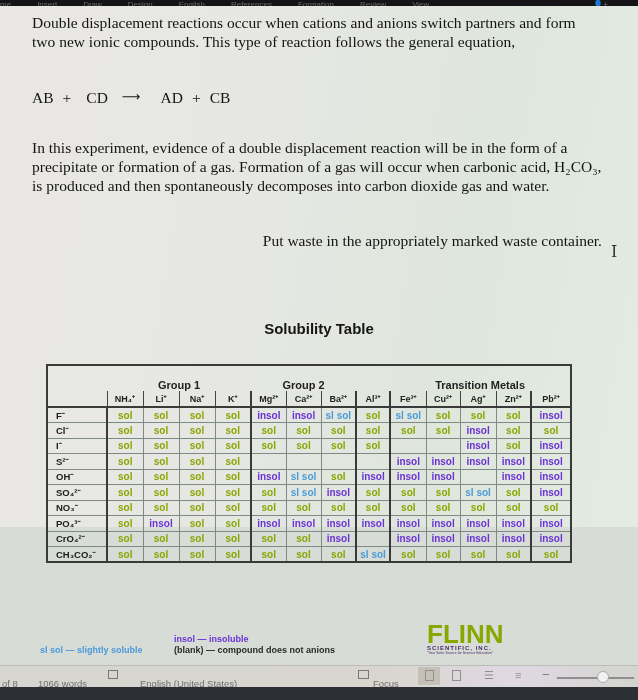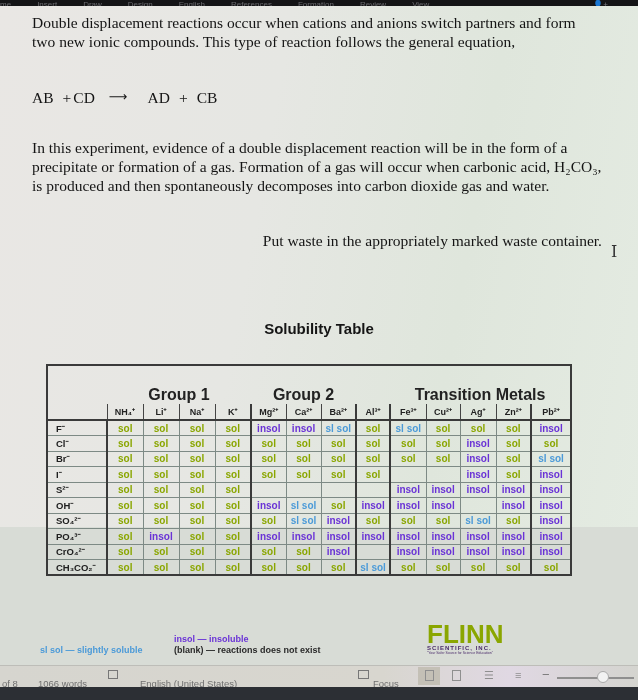--- a/index.html
+++ b/index.html
@@ -35,21 +35,21 @@
   table.sol {
     position: absolute; left: 46px; top: 364px; width: 524px;
     border-collapse: collapse; font-family: "Liberation Sans", sans-serif;
     font-weight: bold; font-size: 10px; table-layout: fixed;
     border: 2px solid #3a3a3a;
   }
   table.sol td, table.sol th {
     border: 1px solid #7d8a85; text-align: center; height: 15.5px; padding: 0;
     white-space: nowrap;
   }
-  table.sol th.grp { border: none; font-size: 16px; color: #222; height: 14px; padding-top: 20px; }
+  table.sol th.grp { border: none; font-size: 11px; color: #222; height: 14px; padding-top: 13px; }
   table.sol tr.ions th { font-size: 9px; color: #222; border-left: 1px solid #444; border-right: 1px solid #444; border-top: none; border-bottom: 2px solid #3a3a3a; height: 16px; }
   table.sol td.anion { text-align: left; padding-left: 8px; color: #202020; font-size: 9.5px; border-right: 2px solid #3a3a3a; }
   .c-sol { color: #8aa600; }
   .c-insol { color: #6a33d6; }
   .c-slsol { color: #4b9ad8; }
   .legend { position: absolute; font-family: "Liberation Sans", sans-serif; font-weight: bold; font-size: 9px; }
   .flinn { position: absolute; left: 427px; top: 624px; font-family: "Liberation Sans", sans-serif; }
   .flinn .big { font-size: 26px; font-weight: bold; color: #8aa600; letter-spacing: 0px; line-height: 21px; }
   .flinn .small { font-size: 6px; font-weight: bold; color: #4a2a6a; letter-spacing: 1px; }
   .flinn .tag { font-size: 3.5px; color: #4a2a6a; }
@@ -80,21 +80,21 @@
   <span>View</span>
   <span class="share">👤+</span>
 </div>
 
 <div class="page">
   <p class="para" style="top:7px;">Double displacement reactions occur when cations and anions switch partners and form two new ionic compounds.  This type of reaction follows the general equation,</p>
 
   <div class="equation">
     <span>AB</span>
     <span style="margin-left:9px">+</span>
-    <span style="margin-left:2px">CD</span>
+    <span style="margin-left:15px">CD</span>
     <span style="margin-left:14px;font-family:'DejaVu Sans',sans-serif;font-size:13px">⟶</span>
     <span style="margin-left:20px">AD</span>
     <span style="margin-left:9px">+</span>
     <span style="margin-left:9px">CB</span>
   </div>
 
   <p class="para" style="top:132px;">In this experiment, evidence of a double displacement reaction will be in the form of a precipitate or formation of a gas.  Formation of a gas will occur when carbonic acid, H₂CO₃, is produced and then spontaneously decomposes into carbon dioxide gas and water.</p>
   <p class="para" style="top:225px;text-align:right;">Put waste in the appropriately marked waste container.</p>
 
   <div class="cursor-ibeam">I</div>
@@ -171,36 +171,20 @@
         <td class="c-sol">sol</td>
         <td class="c-sol">sol</td>
         <td class="c-sol" style="border-left: 2px solid rgb(58, 58, 58);">sol</td>
         <td class="c-sol" style="border-left: 2px solid rgb(58, 58, 58);">sol</td>
         <td class="c-sol">sol</td>
         <td class="c-insol">insol</td>
         <td class="c-sol">sol</td>
         <td class="c-sol" style="border-left: 2px solid rgb(58, 58, 58);">sol</td>
       </tr>
       <tr>
-        <td class="anion">Br⁻</td>
-        <td class="c-sol">sol</td>
-        <td class="c-sol">sol</td>
-        <td class="c-sol">sol</td>
-        <td class="c-sol">sol</td>
-        <td class="c-sol" style="border-left: 2px solid rgb(58, 58, 58);">sol</td>
-        <td class="c-sol">sol</td>
-        <td class="c-sol">sol</td>
-        <td class="c-sol" style="border-left: 2px solid rgb(58, 58, 58);">sol</td>
-        <td class="c-sol" style="border-left: 2px solid rgb(58, 58, 58);">sol</td>
-        <td class="c-sol">sol</td>
-        <td class="c-insol">insol</td>
-        <td class="c-sol">sol</td>
-        <td class="c-slsol" style="border-left: 2px solid rgb(58, 58, 58);">sl sol</td>
-      </tr>
-      <tr>
         <td class="anion">I⁻</td>
         <td class="c-sol">sol</td>
         <td class="c-sol">sol</td>
         <td class="c-sol">sol</td>
         <td class="c-sol">sol</td>
         <td class="c-sol" style="border-left: 2px solid rgb(58, 58, 58);">sol</td>
         <td class="c-sol">sol</td>
         <td class="c-sol">sol</td>
         <td class="c-sol" style="border-left: 2px solid rgb(58, 58, 58);">sol</td>
         <td style="border-left: 2px solid rgb(58, 58, 58);"></td>
@@ -251,20 +235,36 @@
         <td class="c-slsol">sl sol</td>
         <td class="c-insol">insol</td>
         <td class="c-sol" style="border-left: 2px solid rgb(58, 58, 58);">sol</td>
         <td class="c-sol" style="border-left: 2px solid rgb(58, 58, 58);">sol</td>
         <td class="c-sol">sol</td>
         <td class="c-slsol">sl sol</td>
         <td class="c-sol">sol</td>
         <td class="c-insol" style="border-left: 2px solid rgb(58, 58, 58);">insol</td>
       </tr>
       <tr>
+        <td class="anion">NO₃⁻</td>
+        <td class="c-sol">sol</td>
+        <td class="c-sol">sol</td>
+        <td class="c-sol">sol</td>
+        <td class="c-sol">sol</td>
+        <td class="c-sol" style="border-left: 2px solid rgb(58, 58, 58);">sol</td>
+        <td class="c-sol">sol</td>
+        <td class="c-sol">sol</td>
+        <td class="c-sol" style="border-left: 2px solid rgb(58, 58, 58);">sol</td>
+        <td class="c-sol" style="border-left: 2px solid rgb(58, 58, 58);">sol</td>
+        <td class="c-sol">sol</td>
+        <td class="c-sol">sol</td>
+        <td class="c-sol">sol</td>
+        <td class="c-sol" style="border-left: 2px solid rgb(58, 58, 58);">sol</td>
+      </tr>
+      <tr>
         <td class="anion">PO₄³⁻</td>
         <td class="c-sol">sol</td>
         <td class="c-insol">insol</td>
         <td class="c-sol">sol</td>
         <td class="c-sol">sol</td>
         <td class="c-insol" style="border-left: 2px solid rgb(58, 58, 58);">insol</td>
         <td class="c-insol">insol</td>
         <td class="c-insol">insol</td>
         <td class="c-insol" style="border-left: 2px solid rgb(58, 58, 58);">insol</td>
         <td class="c-insol" style="border-left: 2px solid rgb(58, 58, 58);">insol</td>
@@ -304,21 +304,21 @@
         <td class="c-sol">sol</td>
         <td class="c-sol">sol</td>
         <td class="c-sol" style="border-left: 2px solid rgb(58, 58, 58);">sol</td>
       </tr>
     </tbody>
 </table>
 
 <div class="legend" style="left:40px;top:666px;"><span class="c-sol">sol — soluble</span></div>
 <div class="legend" style="left:40px;top:645px;"><span class="c-slsol">sl sol — slightly soluble</span></div>
 <div class="legend" style="left:174px;top:634px;"><span class="c-insol">insol — insoluble</span></div>
-<div class="legend" style="left:174px;top:645px;color:#2a2a2a;">(blank) — reactions does not exist</div>
+<div class="legend" style="left:174px;top:645px;color:#2a2a2a;">(blank) — compound does not anions</div>
 
 <div class="flinn">
   <div class="big">FLINN</div>
   <div class="small">SCIENTIFIC, INC.</div>
   <div class="tag">"Your Safer Source for Science Education"</div>
 </div>
 
 <div class="statusbar">
   <span class="item" style="left:2px">of 8</span>
   <span class="item" style="left:38px">1066 words</span>

